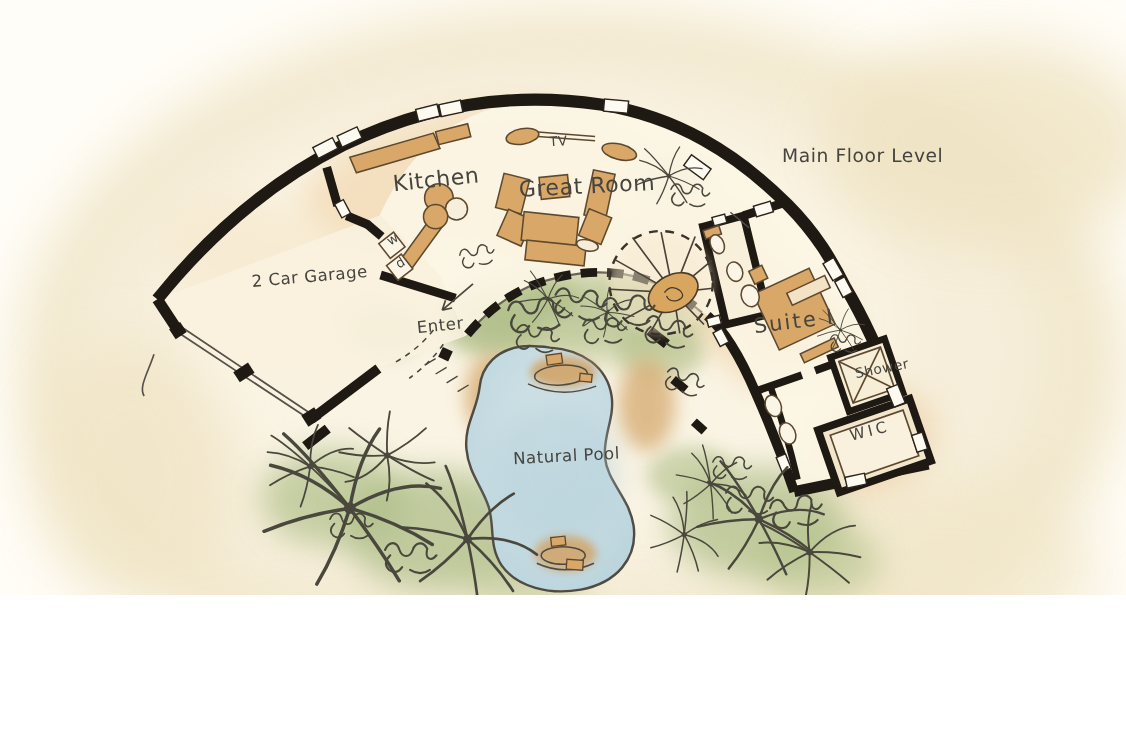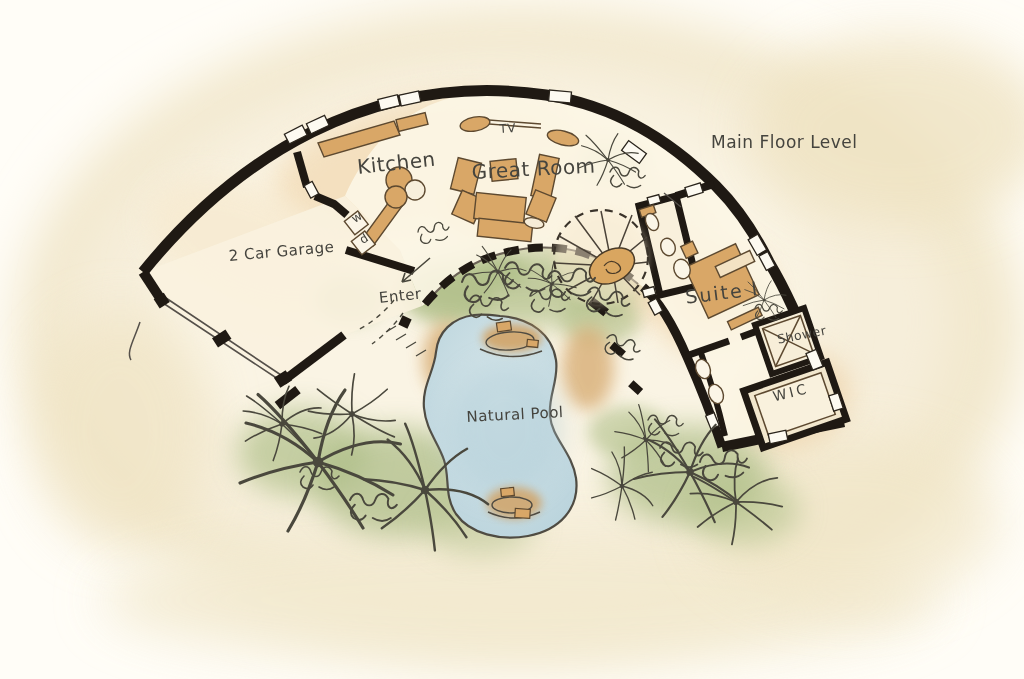--- a/index.html
+++ b/index.html
@@ -1,16 +1,16 @@
 <!DOCTYPE html>
 <html><head>
 <meta charset="utf-8">
 <style>
   html,body{margin:0;padding:0;background:#ffffff;}
-  #stage{position:relative;width:1024px;height:679px;overflow:hidden;background:#7dd3fc;
+  #stage{position:relative;width:1024px;height:541px;overflow:hidden;background:#7dd3fc;
          font-family:"DejaVu Sans",sans-serif;}
   #plan-svg{position:absolute;left:0;top:0;}
   .lbl{position:absolute;color:#45443e;white-space:nowrap;transform-origin:left top;
        font-family:"DejaVu Sans",sans-serif;letter-spacing:.5px;}
   #lbl-title {left:711px;top:132px;font-size:17px;}
   #lbl-kitchen{left:356px;top:155px;font-size:20px;transform:rotate(-6deg);}
   #lbl-great {left:471px;top:160px;font-size:20px;transform:rotate(-3deg);}
   #lbl-tv    {left:499px;top:122px;font-size:12px;transform:rotate(-4deg);}
   #lbl-garage{left:228px;top:247px;font-size:15px;transform:rotate(-5deg);}
   #lbl-enter {left:378px;top:289px;font-size:15px;transform:rotate(-6deg);}

